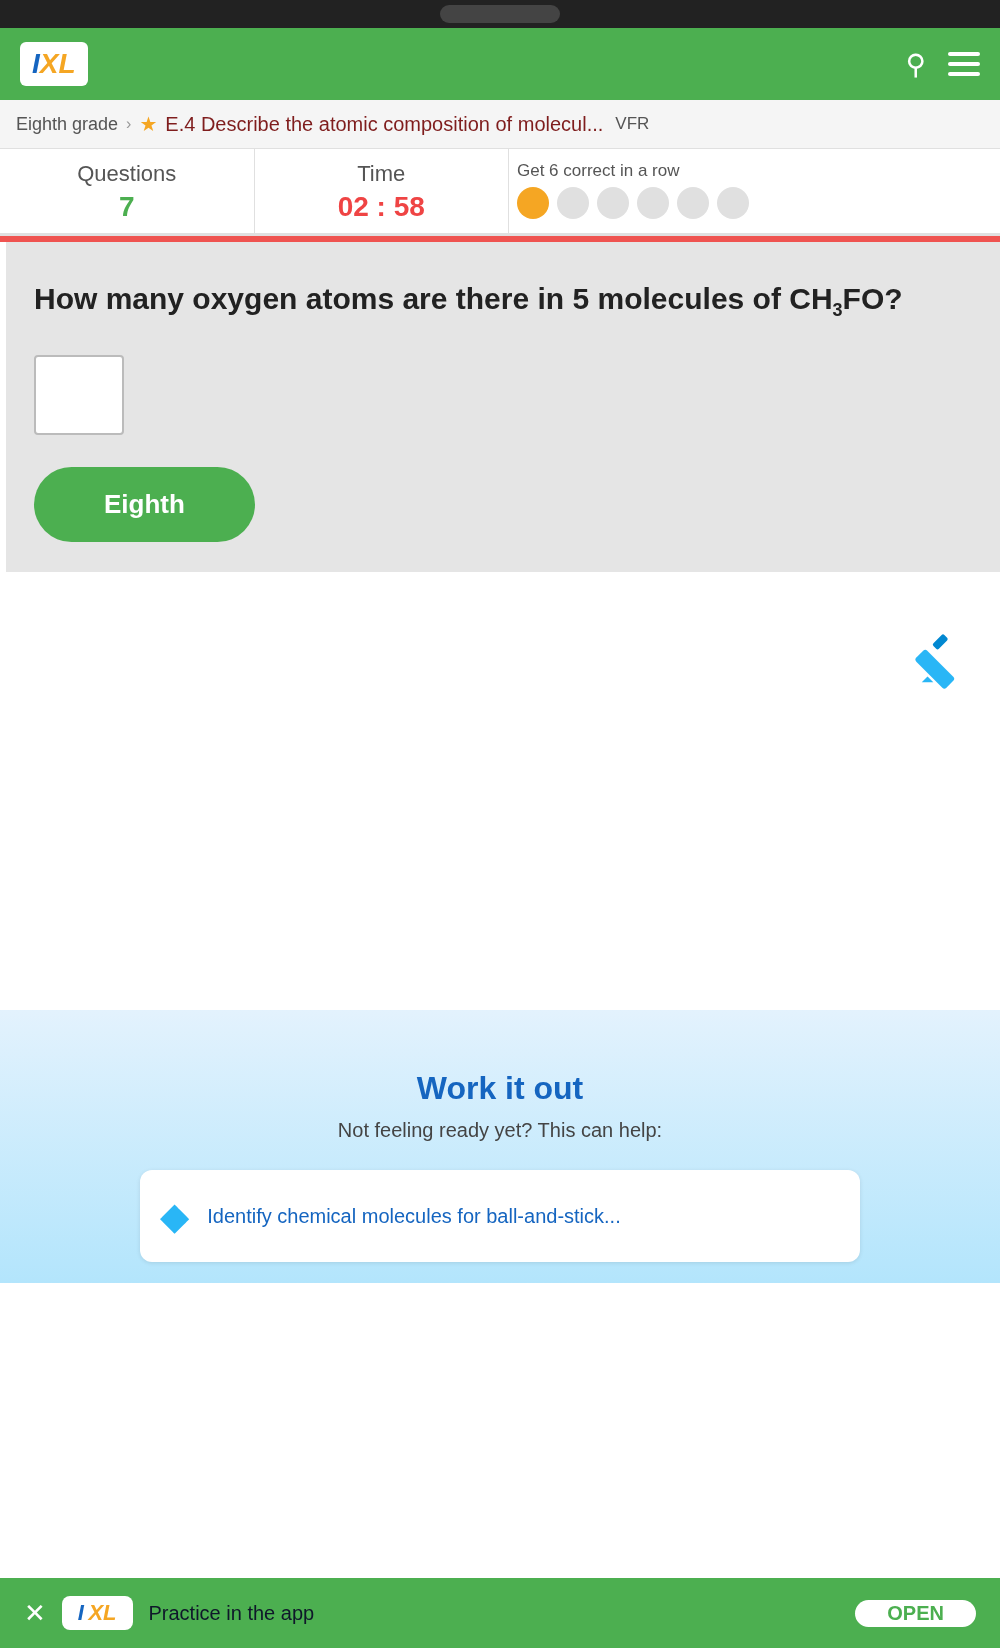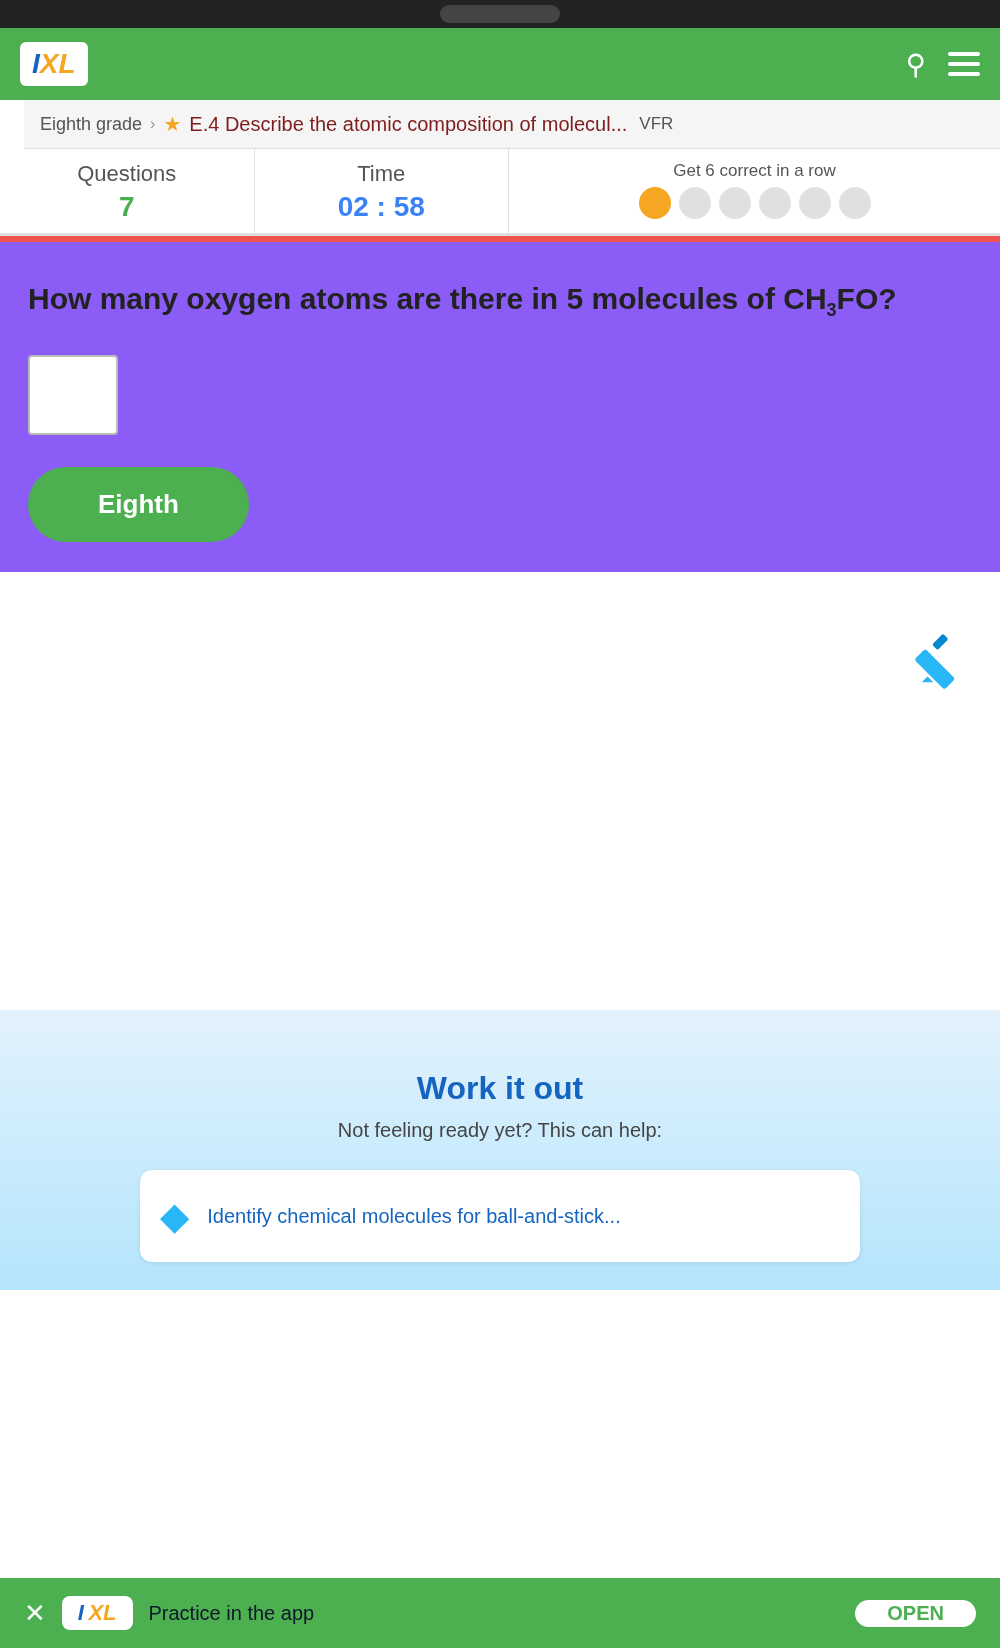--- a/index.html
+++ b/index.html
@@ -89,21 +89,20 @@
       background: #f5f5f5;
       border-bottom: 1px solid #e0e0e0;
       padding: 12px 16px;
       display: flex;
       align-items: center;
       gap: 8px;
       font-size: 18px;
       color: #555;
       overflow: hidden;
       white-space: nowrap;
-      margin-left: 24px;
     }
     .breadcrumb-home {
       color: #555;
       font-size: 18px;
     }
     .breadcrumb-chevron {
       color: #999;
       font-size: 16px;
     }
     .breadcrumb-star {
@@ -140,27 +139,26 @@
       margin-bottom: 4px;
     }
     .stat-value-questions {
       font-size: 28px;
       font-weight: bold;
       color: #4caf50;
     }
     .stat-value-time {
       font-size: 28px;
       font-weight: bold;
-      color: #3b82f6;
+      color: #ef4444;
     }
     .streak-container {
       flex: 2;
       display: flex;
       flex-direction: column;
-      align-items: center;
       padding: 12px 8px 10px;
     }
     .streak-label {
       font-size: 17px;
       color: #555;
       margin-bottom: 6px;
     }
     .streak-dots {
       display: flex;
       gap: 8px;
@@ -184,21 +182,22 @@
     }
     .progress-bar-fill {
       height: 100%;
       background: linear-gradient(to right, #4caf50, #8bc34a);
       width: 0%;
     }
 
     
     .question-area {
       padding: 36px 28px 30px;
-      background: #8b5cf6;
+      background: #e5e5e5;
+      margin-left: 6px;
     }
     .question-text {
       font-size: 30px;
       font-weight: 600;
       color: #222;
       line-height: 1.4;
       margin-bottom: 32px;
     }
     .question-text sub {
       font-size: 18px;
@@ -235,21 +234,21 @@
     }
     .pencil-icon {
       width: 58px;
       height: 58px;
       cursor: pointer;
     }
 
     
     .work-it-out-section {
       background: linear-gradient(to bottom, #e3f2fd, #b3e5fc);
-      padding: 60px 20px 28px;
+      padding: 60px 20px 21px;
       text-align: center;
       margin-top: 100px;
     }
     .work-it-out-title {
       font-size: 32px;
       font-weight: 700;
       color: #1565c0;
       margin-bottom: 12px;
     }
     .work-it-out-subtitle {

